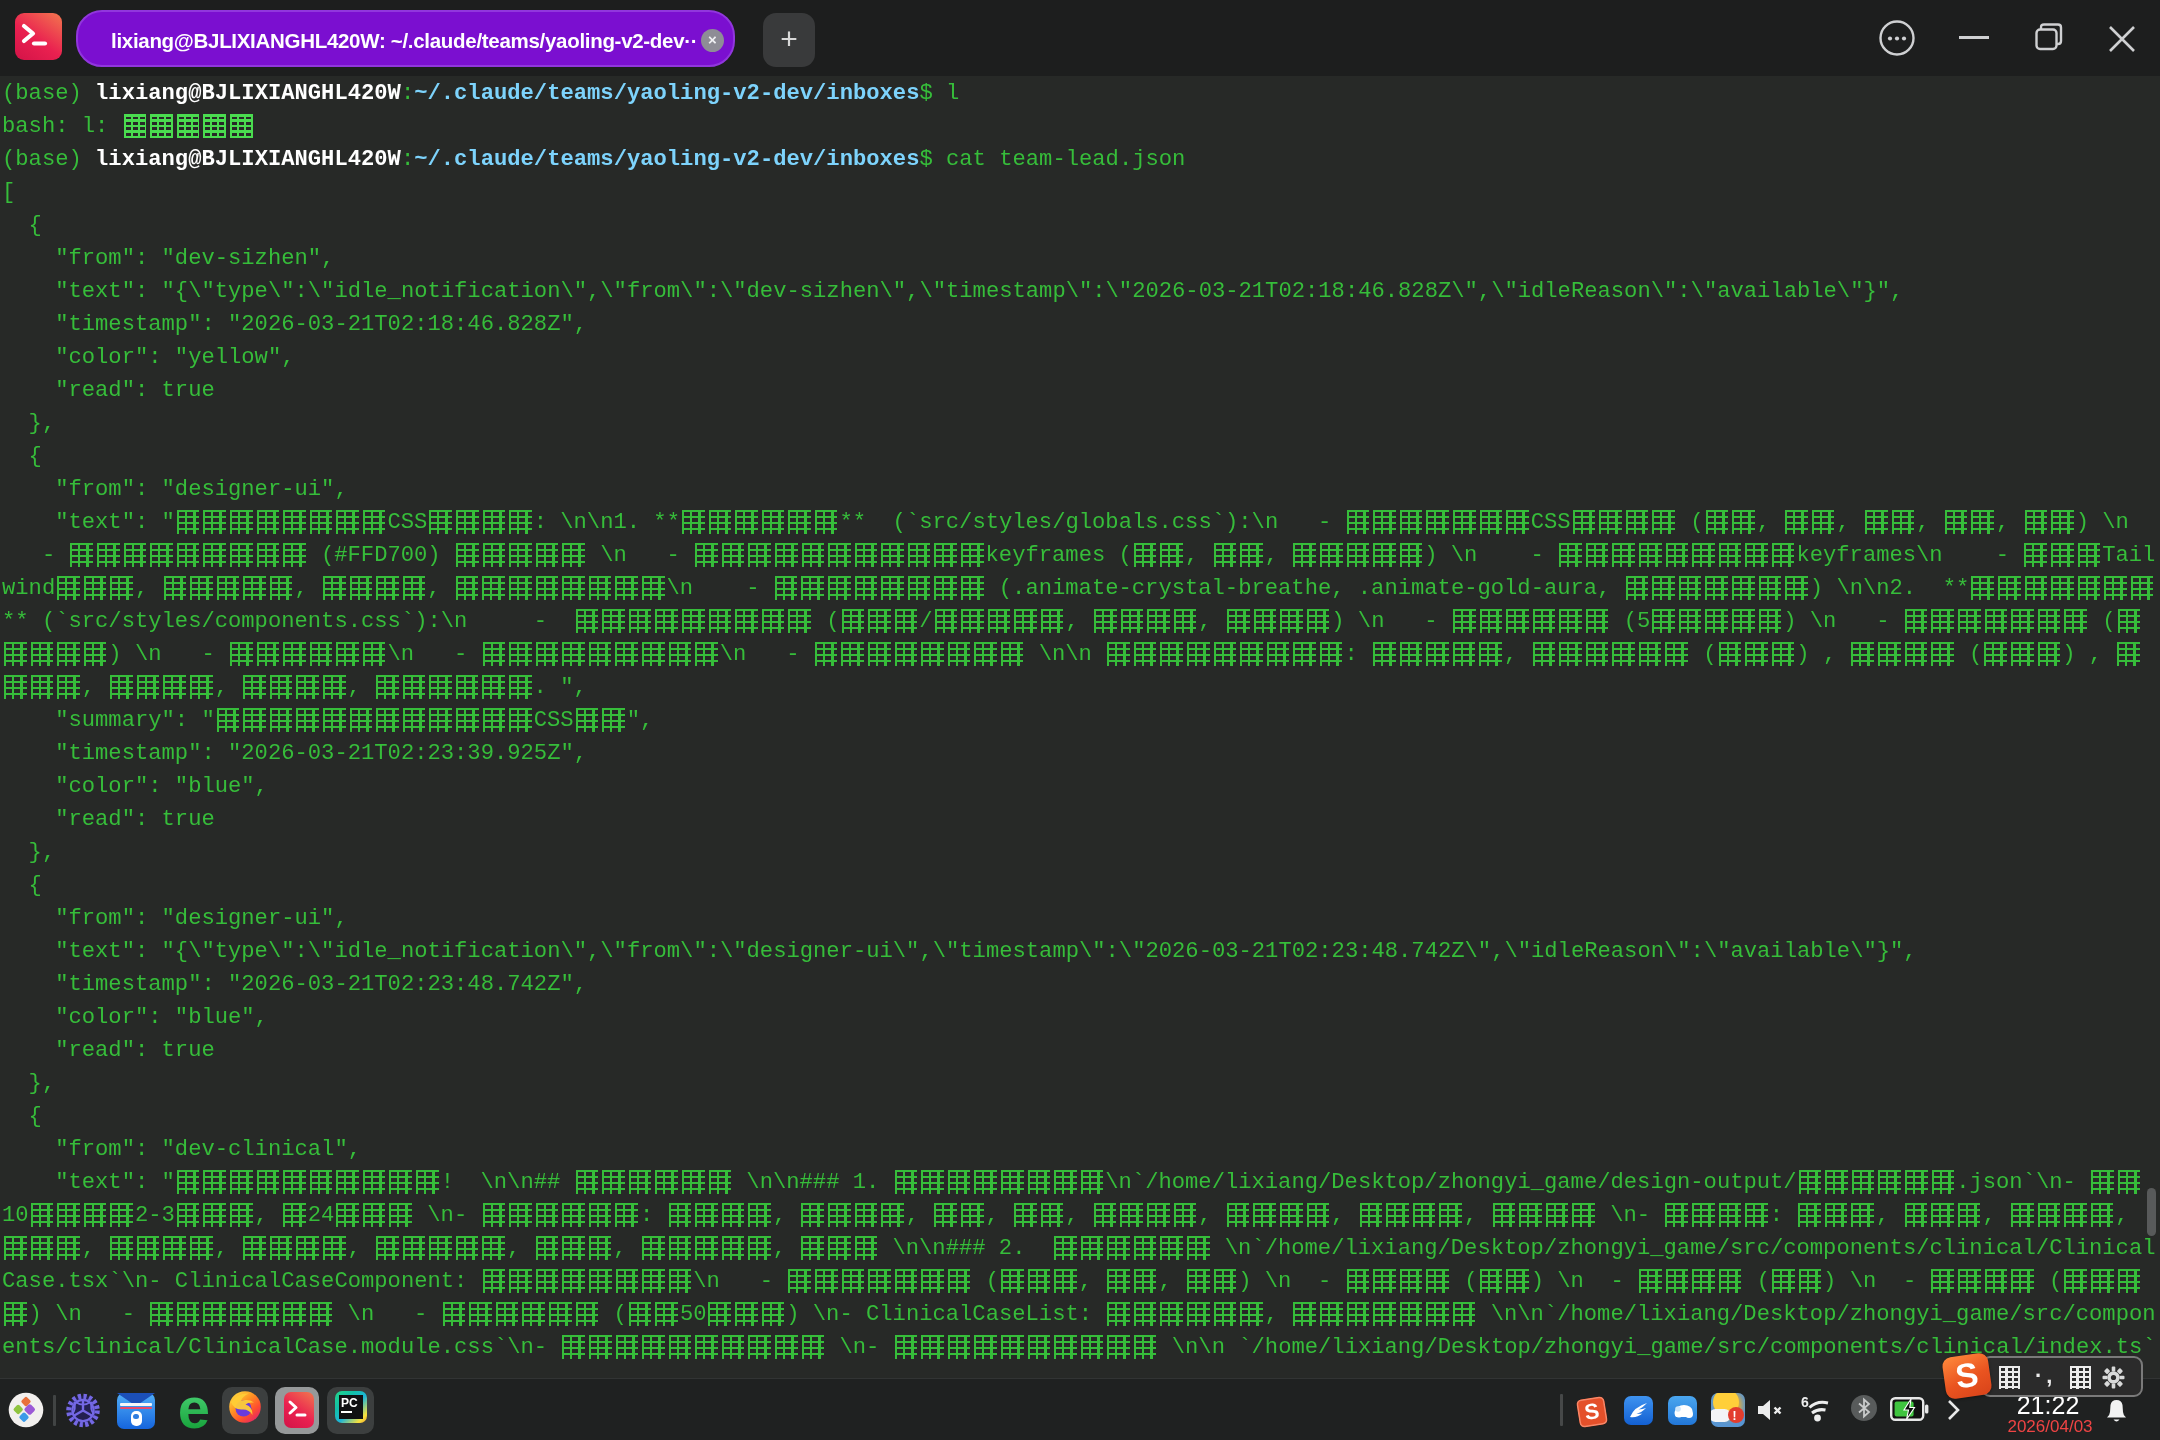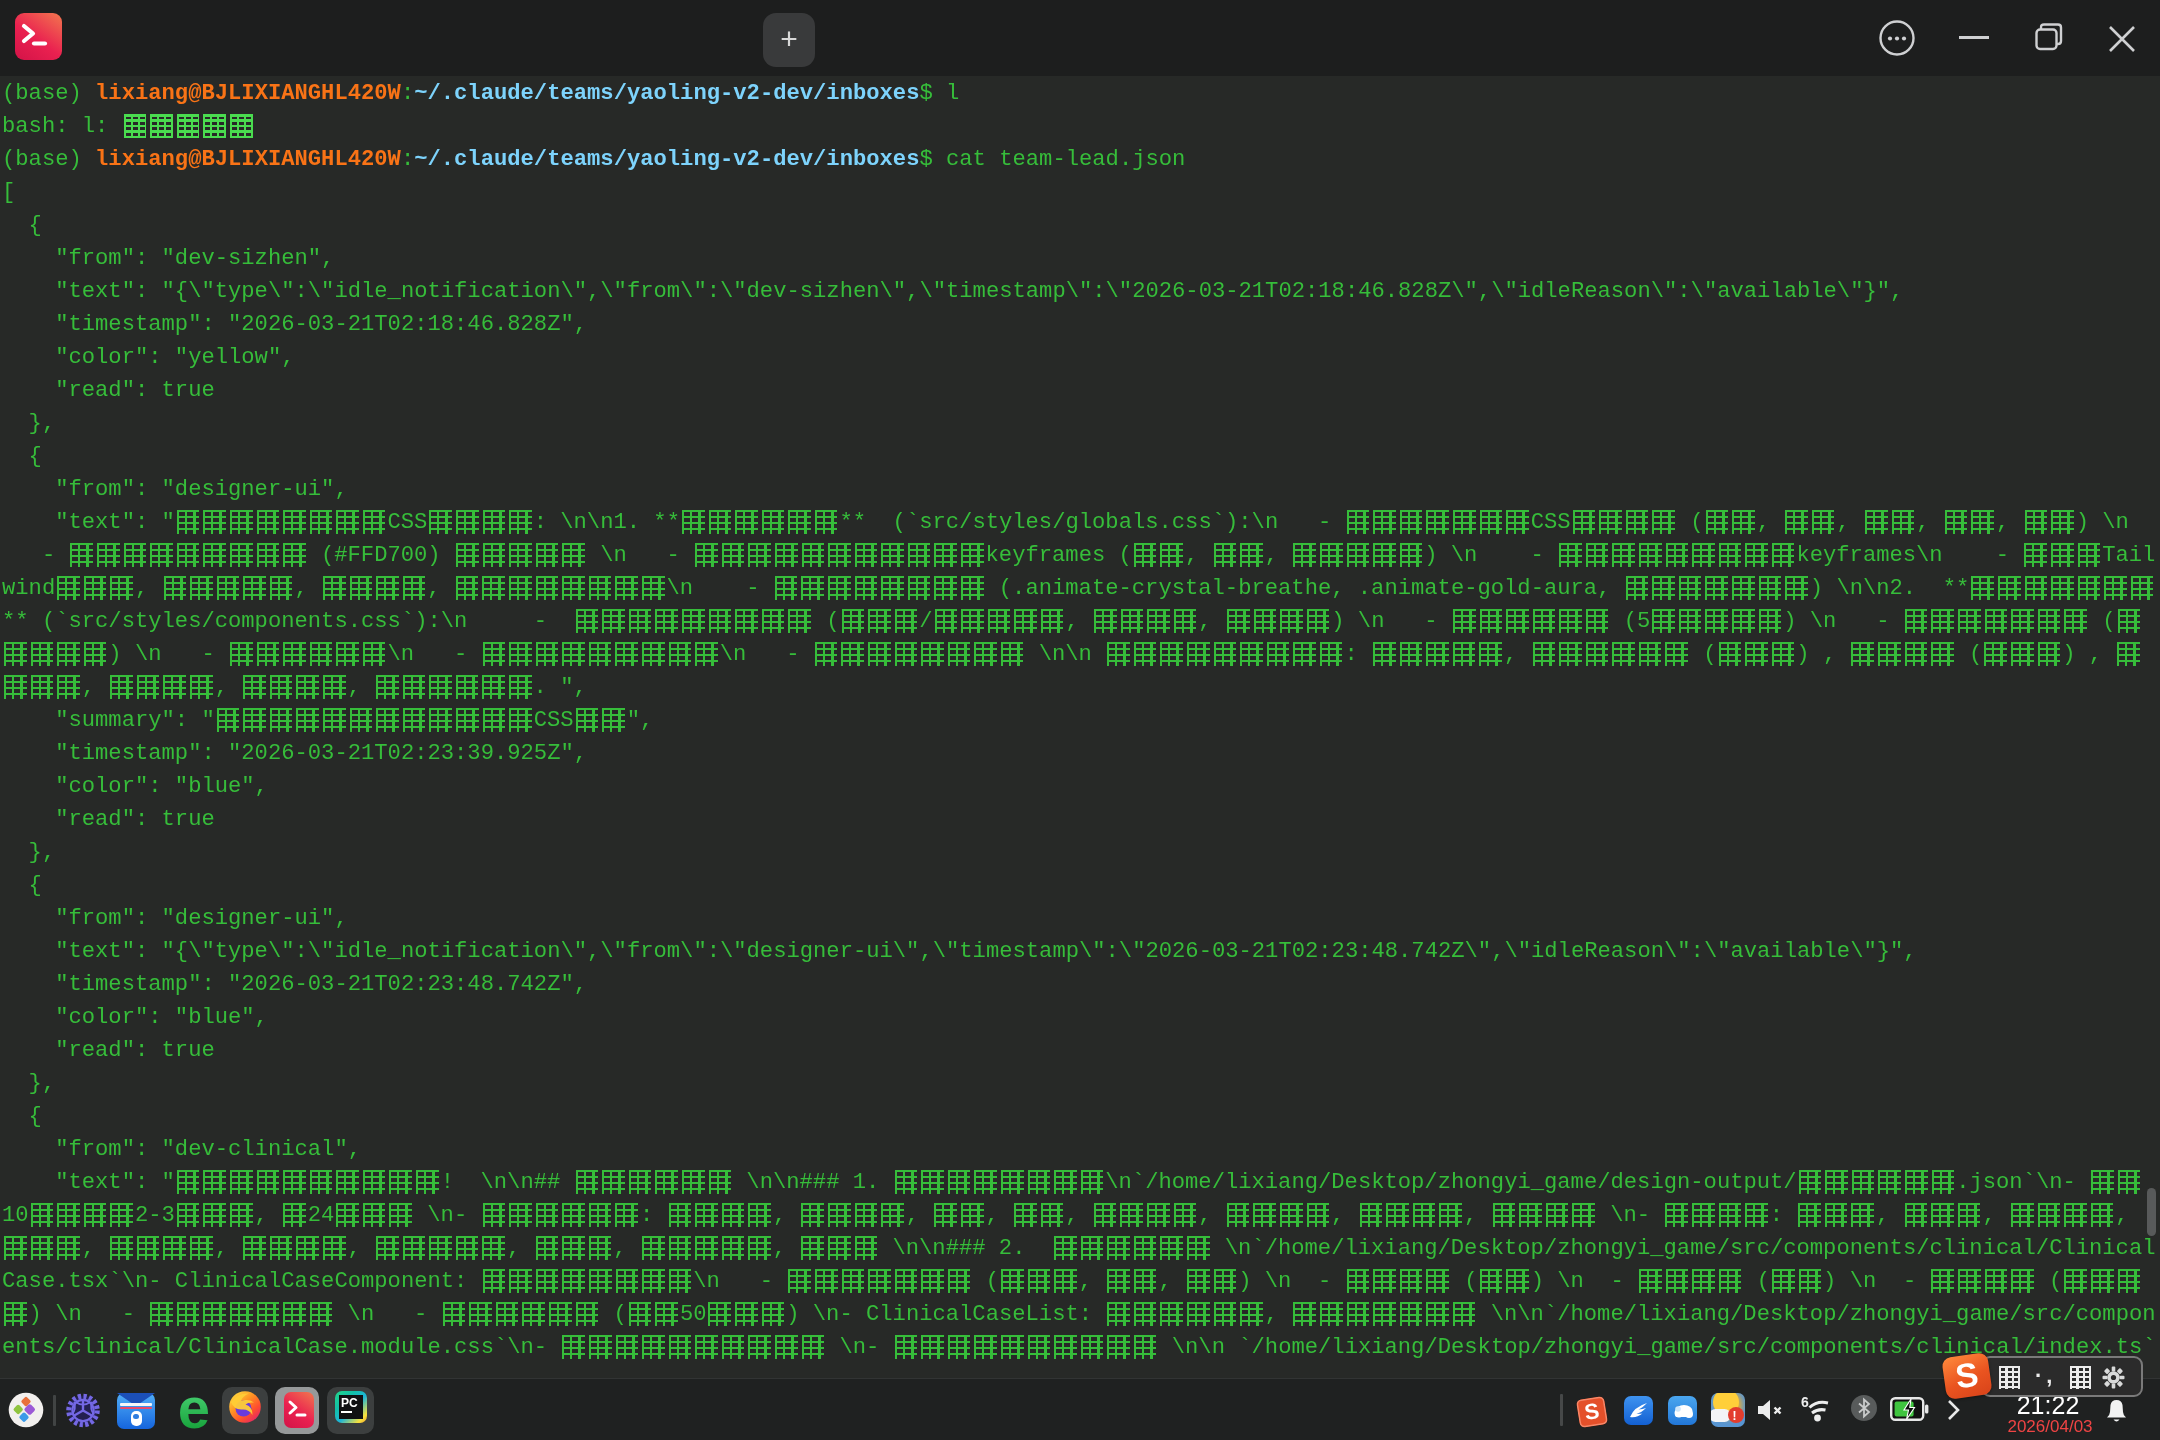--- a/index.html
+++ b/index.html
@@ -1,17 +1,17 @@
 <!DOCTYPE html>
 <html><head><meta charset="utf-8"><style>
 *{margin:0;padding:0;box-sizing:border-box}
 html,body{width:2160px;height:1440px;overflow:hidden;background:#272927;font-family:"Liberation Mono",monospace}
 .titlebar{position:absolute;left:0;top:0;width:2160px;height:76px;background:#1d1e1e}
 .term{position:absolute;left:2px;top:76.5px;font:22.16px/33.0px "Liberation Mono",monospace;color:#36bd3a;white-space:pre}
-.term .y{color:#f97316;font-weight:bold}
+.term .y{color:#ffffff;font-weight:bold}
 .term .bl{color:#7dd3fc;font-weight:bold}
 .term .bg2{color:#4adc4f}
 i{display:inline-block;width:2ch;height:24px;vertical-align:-6px;border-left:2.2px solid transparent;border-right:2.2px solid transparent;background-clip:padding-box;background-image:repeating-linear-gradient(180deg,currentColor 0 2.2px,transparent 2.2px 5.9px),repeating-linear-gradient(90deg,currentColor 0 2.2px,transparent 2.2px 8.2px)}
 i.sg{width:23px;height:23px;vertical-align:top;border-left:1.5px solid transparent;border-right:1.5px solid transparent;color:#ececec;background-image:repeating-linear-gradient(180deg,currentColor 0 2.4px,transparent 2.4px 5px),repeating-linear-gradient(90deg,currentColor 0 2.2px,transparent 2.2px 6.4px)}
 i.b{background-image:repeating-linear-gradient(180deg,currentColor 0 2.6px,transparent 2.6px 5.4px),repeating-linear-gradient(90deg,currentColor 0 2.4px,transparent 2.4px 7px)}
 .taskbar{position:absolute;left:0;top:1378px;width:2160px;height:62px;background:#1f2121;border-top:1px solid #323434}
 .scroll{position:absolute;left:2147px;top:1188px;width:9px;height:48px;border-radius:4.5px;background:#585a5a}
 </style></head>
 <body>
 <div class="term-bg" style="position:absolute;left:0;top:76px;width:2160px;height:1302px;background:#272927"></div>
@@ -55,20 +55,26 @@
 <i></i>) \n   - <i></i><i></i><i></i><i></i><i></i><i></i><i></i> \n   - <i></i><i></i><i></i><i></i><i></i><i></i> (<i></i><i></i>50<i></i><i></i><i></i>) \n- ClinicalCaseList: <i></i><i></i><i></i><i></i><i></i><i></i>, <i></i><i></i><i></i><i></i><i></i><i></i><i></i> \n\n`/home/lixiang/Desktop/zhongyi_game/src/compon
 ents/clinical/ClinicalCase.module.css`\n- <i></i><i></i><i></i><i></i><i></i><i></i><i></i><i></i><i></i><i></i> \n- <i></i><i></i><i></i><i></i><i></i><i></i><i></i><i></i><i></i><i></i> \n\n `/home/lixiang/Desktop/zhongyi_game/src/components/clinical/index.ts`</pre>
 <div class="scroll"></div>
 
 <div class="titlebar">
  <div style="position:absolute;left:15px;top:13px;width:47px;height:47px;border-radius:9px;background:linear-gradient(215deg,#f2774e 0%,#ea2150 55%,#d31348 100%)">
    <svg width="47" height="47" viewBox="0 0 47 47" fill="none">
         <path d="M9 13 L18 20.5 L9 28" stroke="#fff" stroke-width="4.2" stroke-linecap="round" stroke-linejoin="round"></path>
         <path d="M19 30.5 L30 30.5" stroke="#fff" stroke-width="4.2" stroke-linecap="round"></path>
       </svg>
+ </div>
+ <div style="position:absolute;left:76px;top:10px;width:659px;height:57px;border-radius:26px;background:#7b0fd0;border:2px solid #9136dd">
+   <div style="position:absolute;left:33px;top:15px;width:595px;color:#fff;font:700 20.5px/28px 'Liberation Sans',sans-serif;letter-spacing:-0.3px;white-space:nowrap;overflow:hidden">lixiang@BJLIXIANGHL420W: ~/.claude/teams/yaoling-v2-dev··</div>
+   <div style="position:absolute;right:9px;top:17px;width:23px;height:23px;border-radius:50%;background:#8e8d96">
+        <div style="position:absolute;left:0;top:0;width:23px;text-align:center;color:#f0f0f3;font:700 15px/22px 'Liberation Sans',sans-serif">×</div>
+      </div>
  </div>
  <div style="position:absolute;left:763px;top:13px;width:52px;height:54px;border-radius:13px;background:#393a3b;color:#d8d8d8;text-align:center;font:300 30px/51px 'Liberation Sans',sans-serif">+</div>
  <svg style="position:absolute;left:1878px;top:19px" width="38" height="38" viewBox="0 0 38 38" fill="none">
       <circle cx="19" cy="19" r="16.5" stroke="#cfd0d2" stroke-width="2.4"></circle>
       <circle cx="12" cy="19.5" r="2.1" fill="#cfd0d2"></circle>
       <circle cx="19" cy="19.5" r="2.1" fill="#cfd0d2"></circle>
       <circle cx="26" cy="19.5" r="2.1" fill="#cfd0d2"></circle>
     </svg>
  <div style="position:absolute;left:1959px;top:36px;width:30px;height:2.6px;background:#cfd0d2"></div>
  <svg style="position:absolute;left:2032px;top:22px" width="34" height="32" viewBox="0 0 34 32" fill="none">

